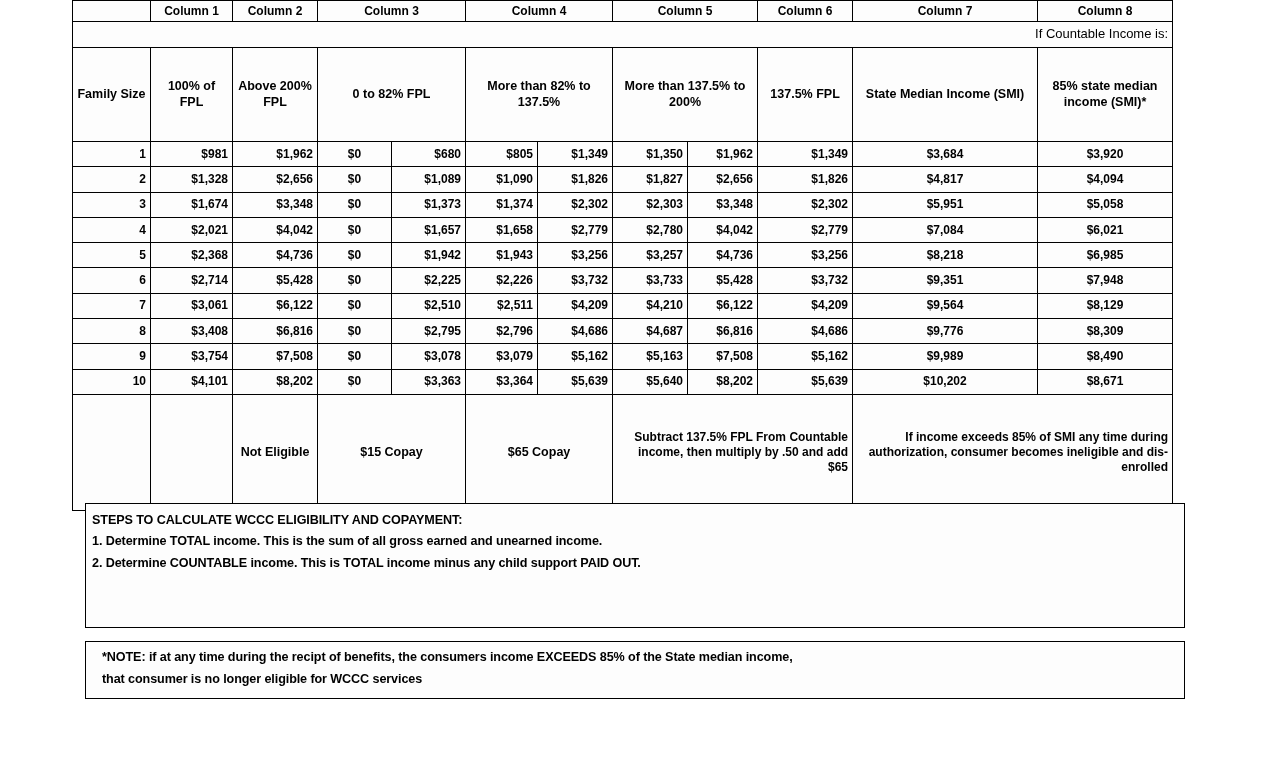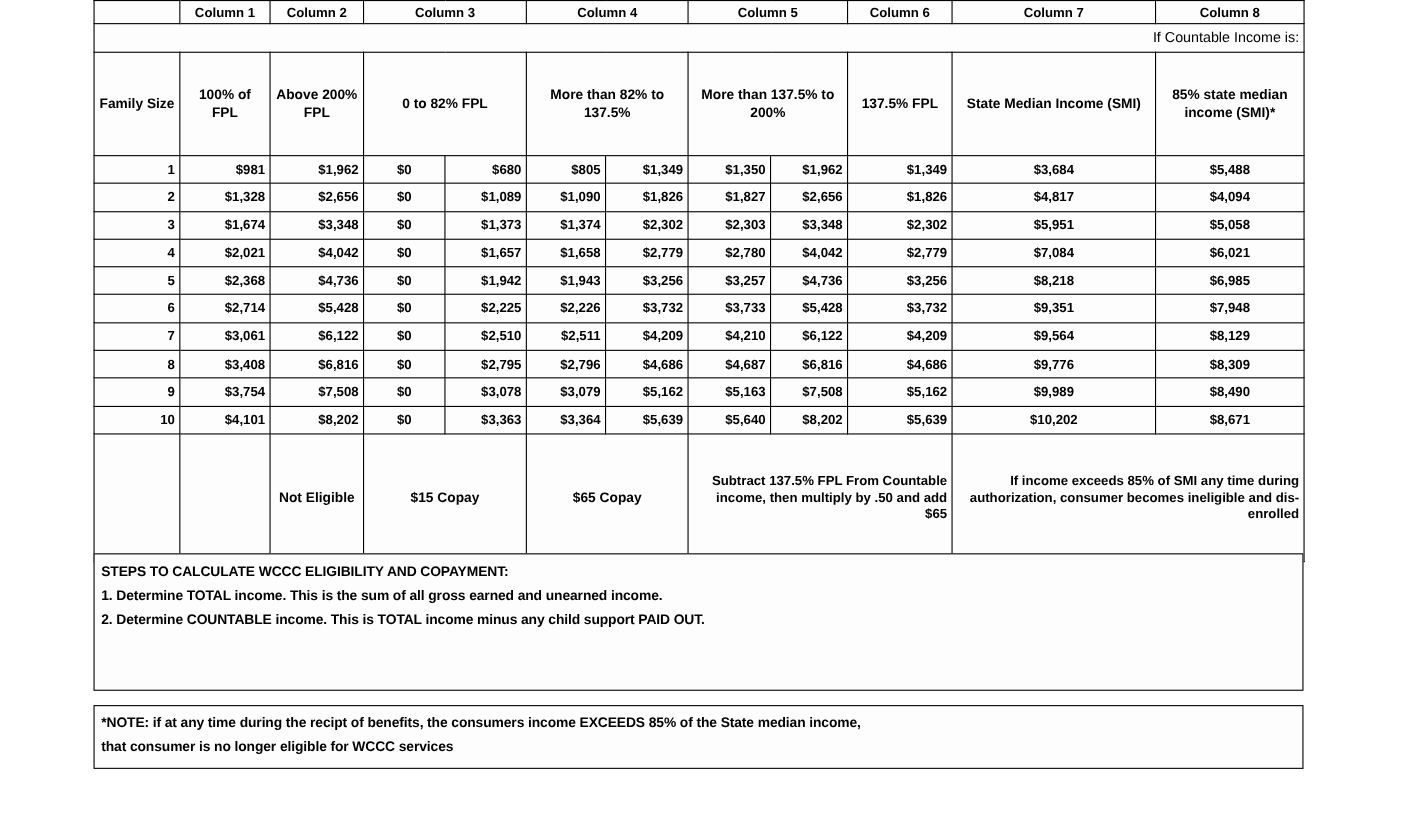--- a/index.html
+++ b/index.html
@@ -22,21 +22,21 @@
   .tbl td{
     border:1.6px solid #000;
     padding:0 4px;
     vertical-align:middle;
     background:#fdfdfd;
     line-height:1.25;
     overflow:hidden;
   }
 
   
-  #main-table{left:85px;top:0px;width:1100px;}
+  #main-table{left:72px;top:0px;width:1100px;}
   #main-table td{height:24px;}
 
   .colhdr{
     background:#c3c3c3;
     text-align:center;
     font-weight:bold;
     font-size:12px;
     height:20px!important;
     border:1.4px solid #000;
   }
@@ -98,21 +98,21 @@
     letter-spacing:-0.1px;
   }
 
   
   #note-box{
     position:absolute;
     left:85px;top:641px;width:1100px;height:58px;
     border:1.8px solid #000;
     box-sizing:border-box;
     background:#fdfdfd;
-    padding:5px 6px 0 6px;
+    padding:5px 6px 0 16px;
   }
   #note-box p{
     margin:0 0 2px 0;
     font-size:12.6px;
     font-weight:bold;
     line-height:1.62;
     letter-spacing:-0.1px;
   }
 </style>
 </head>
@@ -170,21 +170,21 @@
           <td class="num">$981</td>
           <td class="num">$1,962</td>
           <td class="numc">$0</td>
           <td class="num">$680</td>
           <td class="num">$805</td>
           <td class="num">$1,349</td>
           <td class="num">$1,350</td>
           <td class="num">$1,962</td>
           <td class="num">$1,349</td>
           <td class="numc">$3,684</td>
-          <td class="numc">$5,488</td>
+          <td class="numc">$3,920</td>
         </tr>
         <tr>
           <td class="fam num">2</td>
           <td class="num">$1,328</td>
           <td class="num">$2,656</td>
           <td class="numc">$0</td>
           <td class="num">$1,089</td>
           <td class="num">$1,090</td>
           <td class="num">$1,826</td>
           <td class="num">$1,827</td>

